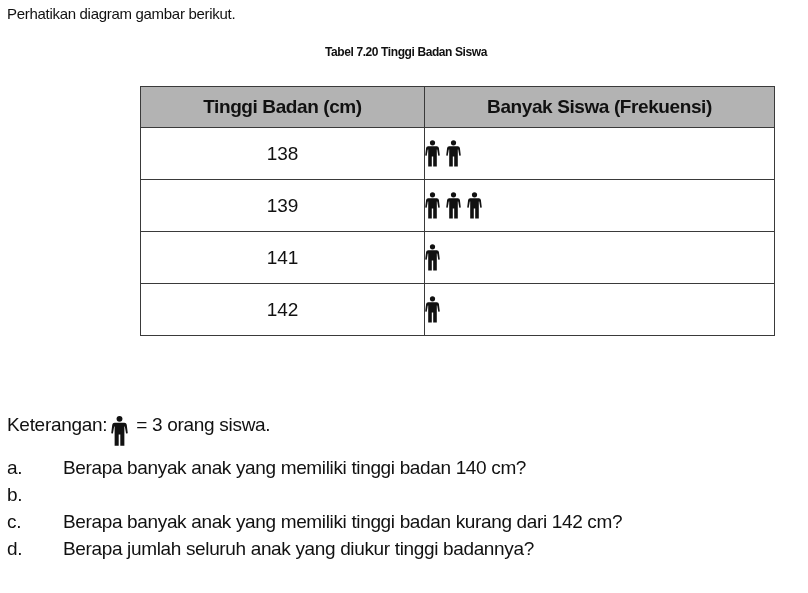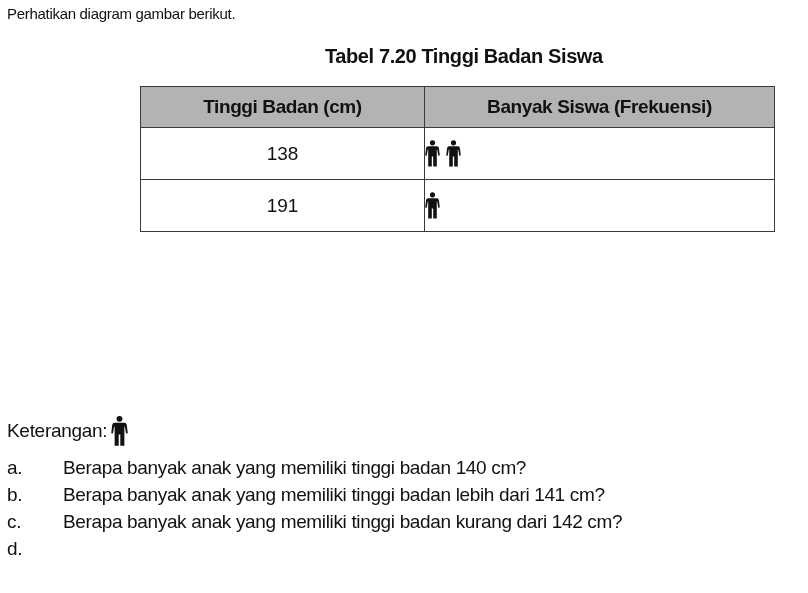--- a/index.html
+++ b/index.html
@@ -2,38 +2,38 @@
 <html><head>
 <meta charset="utf-8">
 <style>
   html, body { margin: 0; padding: 0; }
   body {
     width: 808px; height: 593px; background: #ffffff; position: relative;
     overflow: hidden; color: #111;
     font-family: "Liberation Sans", "DejaVu Sans", sans-serif;
   }
   .intro { position: absolute; left: 7px; top: 5px; font-size: 15px; letter-spacing: -0.3px; }
-  .caption { position: absolute; left: 325px; top: 45px; font-size: 20px; font-weight: bold; letter-spacing: -0.4px; }
+  .caption { position: absolute; left: 325px; top: 45px; font-size: 12px; font-weight: bold; letter-spacing: -0.4px; }
   table.data {
     position: absolute; left: 140px; top: 86px; width: 634px;
     border-collapse: collapse; table-layout: fixed;
   }
   table.data th, table.data td { border: 1.5px solid #3a3a3a; padding: 0; }
   table.data th {
     height: 40px; background: #b3b3b3; font-size: 19px; font-weight: bold;
     letter-spacing: -0.4px; text-align: center; color: #111;
   }
   table.data td { height: 51px; font-size: 19px; text-align: center; }
   td.h { text-align: center; }
   td.f { padding-left: 26px; }
   col.c1 { width: 284px; }
   col.c2 { width: 350px; }
   .icons { display: flex; gap: 6px; align-items: center; }
   .person { width: 15px; height: 27px; display: inline-block; }
-  .legend { position: absolute; left: 7px; top: 414px; font-size: 19px; display: flex; align-items: center; letter-spacing: -0.3px; }
+  .legend { position: absolute; left: 7px; top: 414px; font-size: 19px; display: flex; align-items: flex-start; letter-spacing: -0.3px; }
   .legend .person { width: 17px; height: 34px; margin: 0 8px 0 4px; }
   .questions { position: absolute; left: 7px; top: 454px; font-size: 19px; letter-spacing: -0.35px; }
   .q { display: flex; height: 27px; align-items: center; }
   .q .letter { width: 56px; }
 </style>
 </head>
 <body>
 
 <div class="intro">Perhatikan diagram gambar berikut.</div>
 <div class="caption">Tabel 7.20 Tinggi Badan Siswa</div>
@@ -57,54 +57,81 @@
             <svg class="person" viewBox="0 0 15 27">
               <use href="#person"></use>
             </svg>
             <svg class="person" viewBox="0 0 15 27">
               <use href="#person"></use>
             </svg>
           </div>
         </td>
       </tr>
       <tr>
-        <td class="h">191</td>
+        <td class="h">139</td>
+        <td class="f">
+          <div class="icons">
+            <svg class="person" viewBox="0 0 15 27">
+              <use href="#person"></use>
+            </svg>
+            <svg class="person" viewBox="0 0 15 27">
+              <use href="#person"></use>
+            </svg>
+            <svg class="person" viewBox="0 0 15 27">
+              <use href="#person"></use>
+            </svg>
+          </div>
+        </td>
+      </tr>
+      <tr>
+        <td class="h">141</td>
+        <td class="f">
+          <div class="icons">
+            <svg class="person" viewBox="0 0 15 27">
+              <use href="#person"></use>
+            </svg>
+          </div>
+        </td>
+      </tr>
+      <tr>
+        <td class="h">142</td>
         <td class="f">
           <div class="icons">
             <svg class="person" viewBox="0 0 15 27">
               <use href="#person"></use>
             </svg>
           </div>
         </td>
       </tr>
     </tbody>
 </table>
 
 <div class="legend">
   <span>Keterangan:</span>
   <svg class="person" viewBox="0 0 15 27">
       <use href="#person"></use>
     </svg>
+  <span>= 3 orang siswa.</span>
 </div>
 
 <div class="questions" id="qlist">
     <div class="q">
       <span class="letter">a.</span>
       <span>Berapa banyak anak yang memiliki tinggi badan 140 cm?</span>
     </div>
     <div class="q">
       <span class="letter">b.</span>
-      <span>Berapa banyak anak yang memiliki tinggi badan lebih dari 141 cm?</span>
     </div>
     <div class="q">
       <span class="letter">c.</span>
       <span>Berapa banyak anak yang memiliki tinggi badan kurang dari 142 cm?</span>
     </div>
     <div class="q">
       <span class="letter">d.</span>
+      <span>Berapa jumlah seluruh anak yang diukur tinggi badannya?</span>
     </div>
   </div>
 
 <svg width="0" height="0" style="position:absolute">
   <defs>
     <symbol id="person" viewBox="0 0 15 27">
       <circle cx="7.5" cy="2.8" r="2.6" fill="#111"></circle>
       <path d="M3.2 6.2 H11.8 Q13.6 6.2 13.9 8 L14.8 15.5 L13.3 15.7 L12.2 9.6 L11.8 9.6 L11.8 26.5 L8.2 26.5 L8.2 16.5 L6.8 16.5 L6.8 26.5 L3.2 26.5 L3.2 9.6 L2.8 9.6 L1.7 15.7 L0.2 15.5 L1.1 8 Q1.4 6.2 3.2 6.2 Z" fill="#111"></path>
     </symbol>
   </defs>

